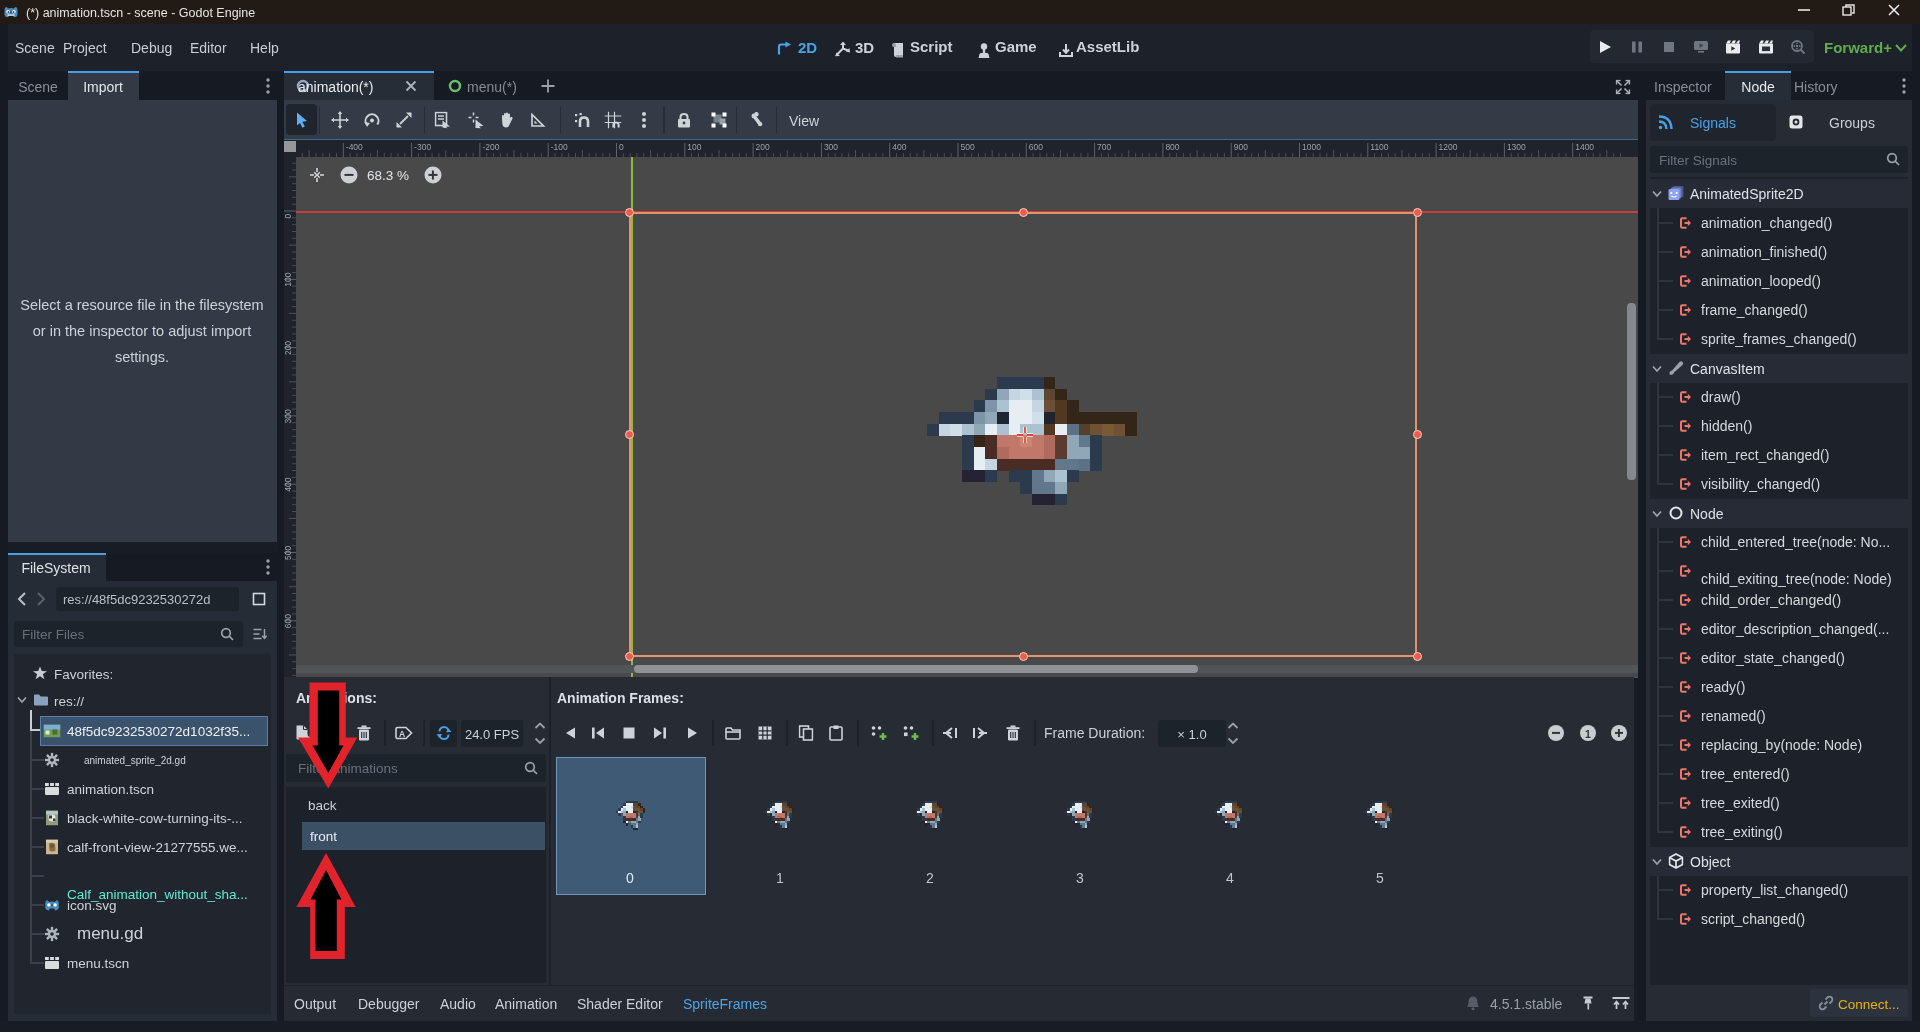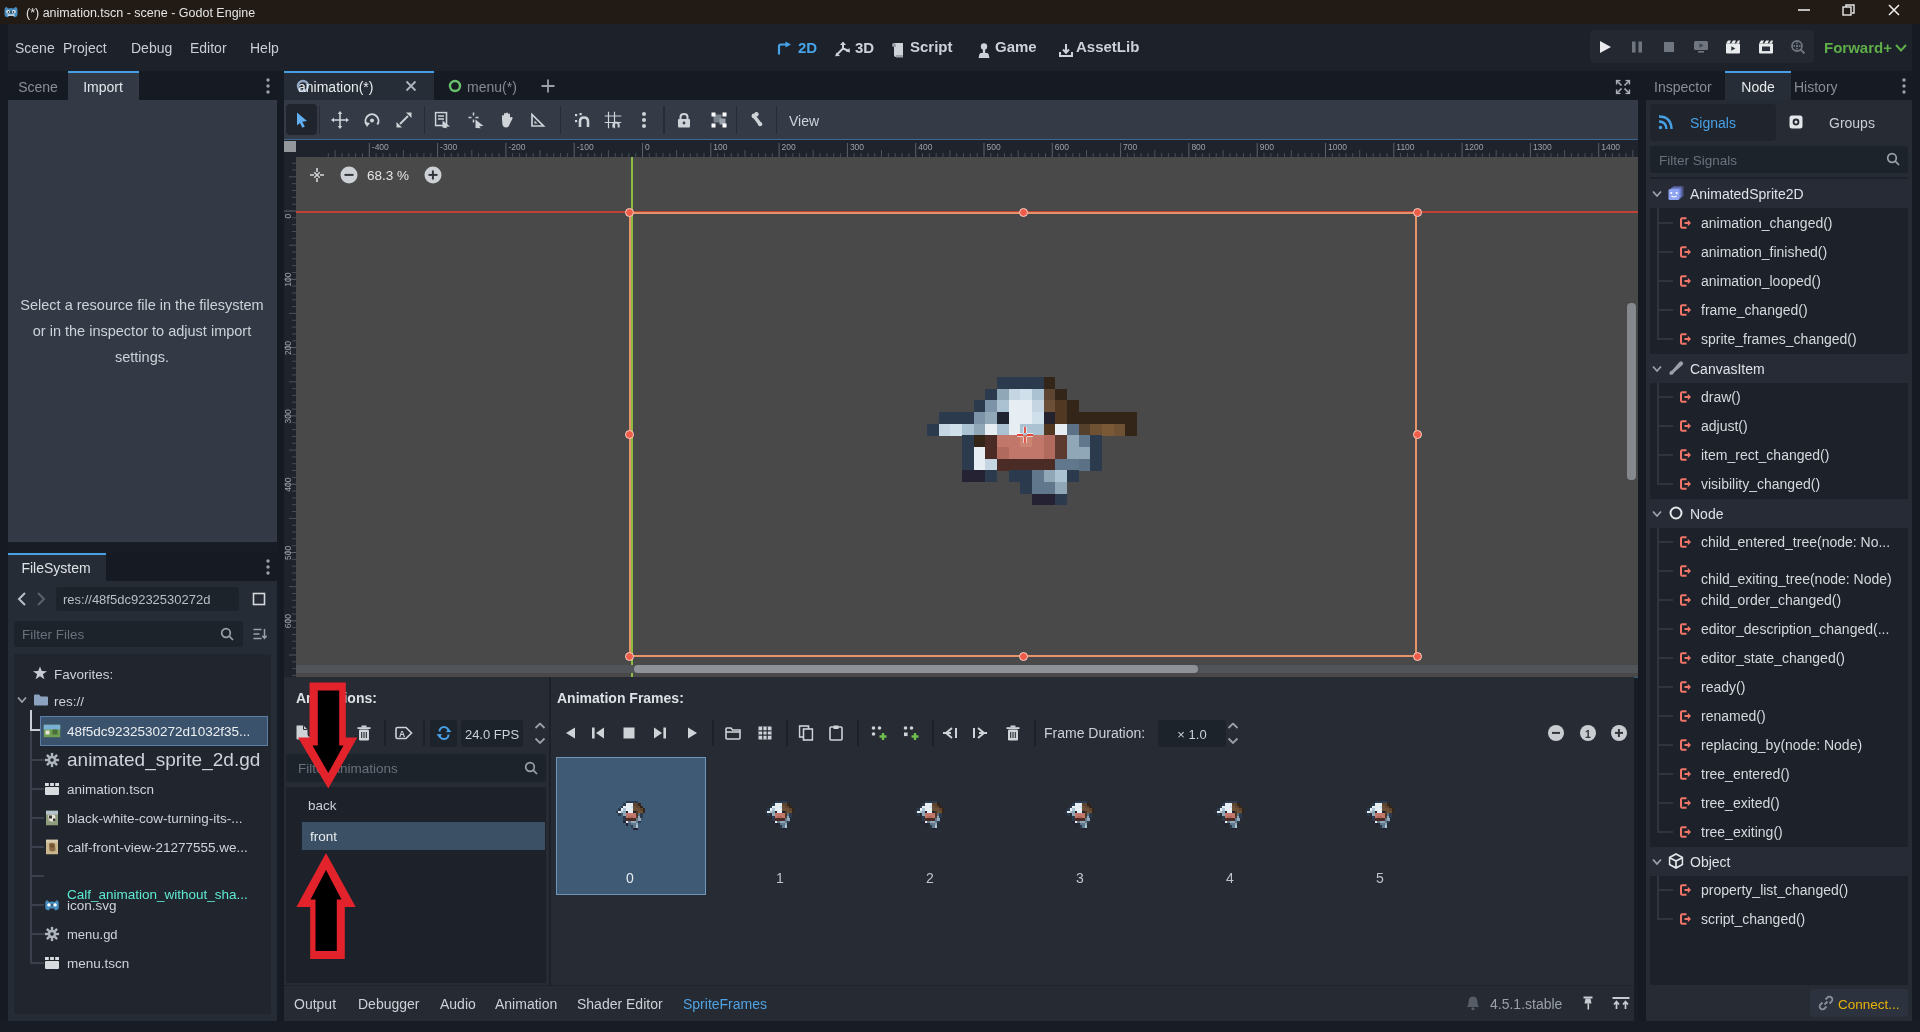--- a/index.html
+++ b/index.html
@@ -181,21 +181,21 @@
         <rect x="11.3" y="6.3" width="3.4" height="2.4"></rect>
 <g transform="rotate(45 7.5 7.5)">
           <rect x="6.3" y="0.3" width="2.4" height="3.4"></rect>
           <rect x="6.3" y="11.3" width="2.4" height="3.4"></rect>
           <rect x="0.3" y="6.3" width="3.4" height="2.4"></rect>
           <rect x="11.3" y="6.3" width="3.4" height="2.4"></rect>
         </g>
       </g>
 <circle cx="7.5" cy="7.5" r="1.8" fill="#21262e"></circle>
     </svg></div>
-<div style="position:absolute;left:67px;top:759.5px;transform:translateY(-50%);font-size:19px;color:#ced3d9;font-weight:normal;white-space:nowrap;">animated_sprite_2d.gd</div>
+<div style="position:absolute;left:84px;top:759.5px;transform:translateY(-50%);font-size:10px;color:#ced3d9;font-weight:normal;white-space:nowrap;">animated_sprite_2d.gd</div>
 <div style="position:absolute;left:52px;top:788.5px;transform:translate(-50%,-50%);line-height:0"><svg width="15" height="13" viewBox="0 0 15 13" style="">
       <rect x="0.5" y="4.5" width="14" height="8" rx="1" fill="#d8dcdf"></rect>
       <rect x="0.5" y="0.5" width="3.8" height="3" fill="#d8dcdf"></rect>
       <rect x="5.6" y="0.5" width="3.8" height="3" fill="#d8dcdf"></rect>
       <rect x="10.7" y="0.5" width="3.8" height="3" fill="#d8dcdf"></rect>
     </svg></div>
 <div style="position:absolute;left:67px;top:788.5px;transform:translateY(-50%);font-size:13.5px;color:#ced3d9;font-weight:normal;white-space:nowrap;">animation.tscn</div>
 <div style="position:absolute;left:52px;top:817.5px;transform:translate(-50%,-50%);line-height:0"><svg width="12" height="15" viewBox="0 0 12 15" style="">
       <rect width="12" height="15" fill="#8d9c7a"></rect>
       <rect y="0" width="12" height="4" fill="#b5c4cc"></rect>
@@ -228,21 +228,21 @@
         <rect x="11.3" y="6.3" width="3.4" height="2.4"></rect>
 <g transform="rotate(45 7.5 7.5)">
           <rect x="6.3" y="0.3" width="2.4" height="3.4"></rect>
           <rect x="6.3" y="11.3" width="2.4" height="3.4"></rect>
           <rect x="0.3" y="6.3" width="3.4" height="2.4"></rect>
           <rect x="11.3" y="6.3" width="3.4" height="2.4"></rect>
         </g>
       </g>
 <circle cx="7.5" cy="7.5" r="1.8" fill="#21262e"></circle>
     </svg></div>
-<div style="position:absolute;left:67px;top:933.5px;transform:translateY(-50%);font-size:13px;color:#ced3d9;font-weight:normal;white-space:nowrap;text-align:center;">menu.gd</div>
+<div style="position:absolute;left:77px;top:933.5px;transform:translateY(-50%);font-size:17px;color:#ced3d9;font-weight:normal;white-space:nowrap;text-align:center;">menu.gd</div>
 <div style="position:absolute;left:52px;top:962.5px;transform:translate(-50%,-50%);line-height:0"><svg width="15" height="13" viewBox="0 0 15 13" style="">
       <rect x="0.5" y="4.5" width="14" height="8" rx="1" fill="#d8dcdf"></rect>
       <rect x="0.5" y="0.5" width="3.8" height="3" fill="#d8dcdf"></rect>
       <rect x="5.6" y="0.5" width="3.8" height="3" fill="#d8dcdf"></rect>
       <rect x="10.7" y="0.5" width="3.8" height="3" fill="#d8dcdf"></rect>
     </svg></div>
 <div style="position:absolute;left:67px;top:962.5px;transform:translateY(-50%);font-size:13.5px;color:#ced3d9;font-weight:normal;white-space:nowrap;">menu.tscn</div>
 <div style="position:absolute;left:284px;top:71px;width:1354px;height:29px;background:#161b23;"></div>
 <div style="position:absolute;left:284px;top:71px;width:150px;height:29px;background:#272d37;border-top:2px solid #479fe5;"></div>
 <div style="position:absolute;left:303px;top:86px;transform:translate(-50%,-50%);line-height:0"><svg width="14" height="14" viewBox="0 0 14 14" style="">
@@ -334,21 +334,21 @@
       <path d="M4.5 2 A2.2 2.2 0 1 1 7 4.5 L12 9.5 A2.2 2.2 0 1 1 9.5 12 L4.5 7 A2.2 2.2 0 1 1 4.5 2 Z" fill="#ced3d8" transform="rotate(8 8 8)"></path>
     </svg></div>
 <div style="position:absolute;left:644px;top:120px;transform:translate(-50%,-50%);line-height:0"><svg width="5" height="17" viewBox="0 0 5 17" style="">
       <circle cx="2.5" cy="2.5" r="2" fill="#ced3d8"></circle>
       <circle cx="2.5" cy="8.5" r="2" fill="#ced3d8"></circle>
       <circle cx="2.5" cy="14.5" r="2" fill="#ced3d8"></circle>
     </svg></div>
 <div style="position:absolute;left:804px;top:120.5px;transform:translate(-50%,-50%);font-size:14px;color:#ced3d8;font-weight:normal;white-space:nowrap;">View</div>
 <div style="position:absolute;left:284px;top:140px;width:1354px;height:537px;background:#1f242c;"></div>
 <div style="position:absolute;left:284px;top:141px;width:12px;height:11px;background:#94979b;"></div>
-<div style="position:absolute;left:308px;top:140px;width:1342px;height:17px;"><svg width="1342" height="17" viewBox="0 0 1342 17" style="">
+<div style="position:absolute;left:282px;top:140px;width:1342px;height:17px;"><svg width="1342" height="17" viewBox="0 0 1342 17" style="">
       <line x1="20.3" y1="13" x2="20.3" y2="17" stroke="#454d57" stroke-width="1"></line>
       <line x1="27.1" y1="10" x2="27.1" y2="17" stroke="#4a525c" stroke-width="1"></line>
       <line x1="34.0" y1="13" x2="34.0" y2="17" stroke="#454d57" stroke-width="1"></line>
       <line x1="40.8" y1="13" x2="40.8" y2="17" stroke="#454d57" stroke-width="1"></line>
       <line x1="47.6" y1="13" x2="47.6" y2="17" stroke="#454d57" stroke-width="1"></line>
       <line x1="54.5" y1="13" x2="54.5" y2="17" stroke="#454d57" stroke-width="1"></line>
       <line x1="61.3" y1="3" x2="61.3" y2="17" stroke="#5a626c" stroke-width="1"></line>
       <text x="63.8" y="9.5" font-size="8.5" fill="#9ba1a9" font-family="Liberation Sans">-400</text>
       <line x1="68.1" y1="13" x2="68.1" y2="17" stroke="#454d57" stroke-width="1"></line>
       <line x1="75.0" y1="13" x2="75.0" y2="17" stroke="#454d57" stroke-width="1"></line>
@@ -1556,21 +1556,21 @@
       <path d="M6.5 7 H11" stroke="#f2756a" stroke-width="2"></path>
       <path d="M9.8 3.8 L13 7 L9.8 10.2 Z" fill="#f2756a"></path>
     </svg></div>
 <div style="position:absolute;left:1701px;top:397px;transform:translateY(-50%);font-size:14px;color:#d5d9dd;font-weight:normal;white-space:nowrap;">draw()</div>
 <div style="position:absolute;left:1657px;top:425.25px;width:16px;height:1.5px;background:#30353d;"></div>
 <div style="position:absolute;left:1685px;top:426px;transform:translate(-50%,-50%);line-height:0"><svg width="14" height="14" viewBox="0 0 14 14" style="">
       <path d="M8.5 2.2 H4.2 Q3 2.2 3 3.4 V10.6 Q3 11.8 4.2 11.8 H8.5" fill="none" stroke="#f2756a" stroke-width="2"></path>
       <path d="M6.5 7 H11" stroke="#f2756a" stroke-width="2"></path>
       <path d="M9.8 3.8 L13 7 L9.8 10.2 Z" fill="#f2756a"></path>
     </svg></div>
-<div style="position:absolute;left:1701px;top:426px;transform:translateY(-50%);font-size:14px;color:#d5d9dd;font-weight:normal;white-space:nowrap;">adjust()</div>
+<div style="position:absolute;left:1701px;top:426px;transform:translateY(-50%);font-size:14px;color:#d5d9dd;font-weight:normal;white-space:nowrap;">hidden()</div>
 <div style="position:absolute;left:1657px;top:454.25px;width:16px;height:1.5px;background:#30353d;"></div>
 <div style="position:absolute;left:1685px;top:455px;transform:translate(-50%,-50%);line-height:0"><svg width="14" height="14" viewBox="0 0 14 14" style="">
       <path d="M8.5 2.2 H4.2 Q3 2.2 3 3.4 V10.6 Q3 11.8 4.2 11.8 H8.5" fill="none" stroke="#f2756a" stroke-width="2"></path>
       <path d="M6.5 7 H11" stroke="#f2756a" stroke-width="2"></path>
       <path d="M9.8 3.8 L13 7 L9.8 10.2 Z" fill="#f2756a"></path>
     </svg></div>
 <div style="position:absolute;left:1701px;top:455px;transform:translateY(-50%);font-size:14px;color:#d5d9dd;font-weight:normal;white-space:nowrap;">item_rect_changed()</div>
 <div style="position:absolute;left:1657px;top:483.25px;width:16px;height:1.5px;background:#30353d;"></div>
 <div style="position:absolute;left:1685px;top:484px;transform:translate(-50%,-50%);line-height:0"><svg width="14" height="14" viewBox="0 0 14 14" style="">
       <path d="M8.5 2.2 H4.2 Q3 2.2 3 3.4 V10.6 Q3 11.8 4.2 11.8 H8.5" fill="none" stroke="#f2756a" stroke-width="2"></path>

